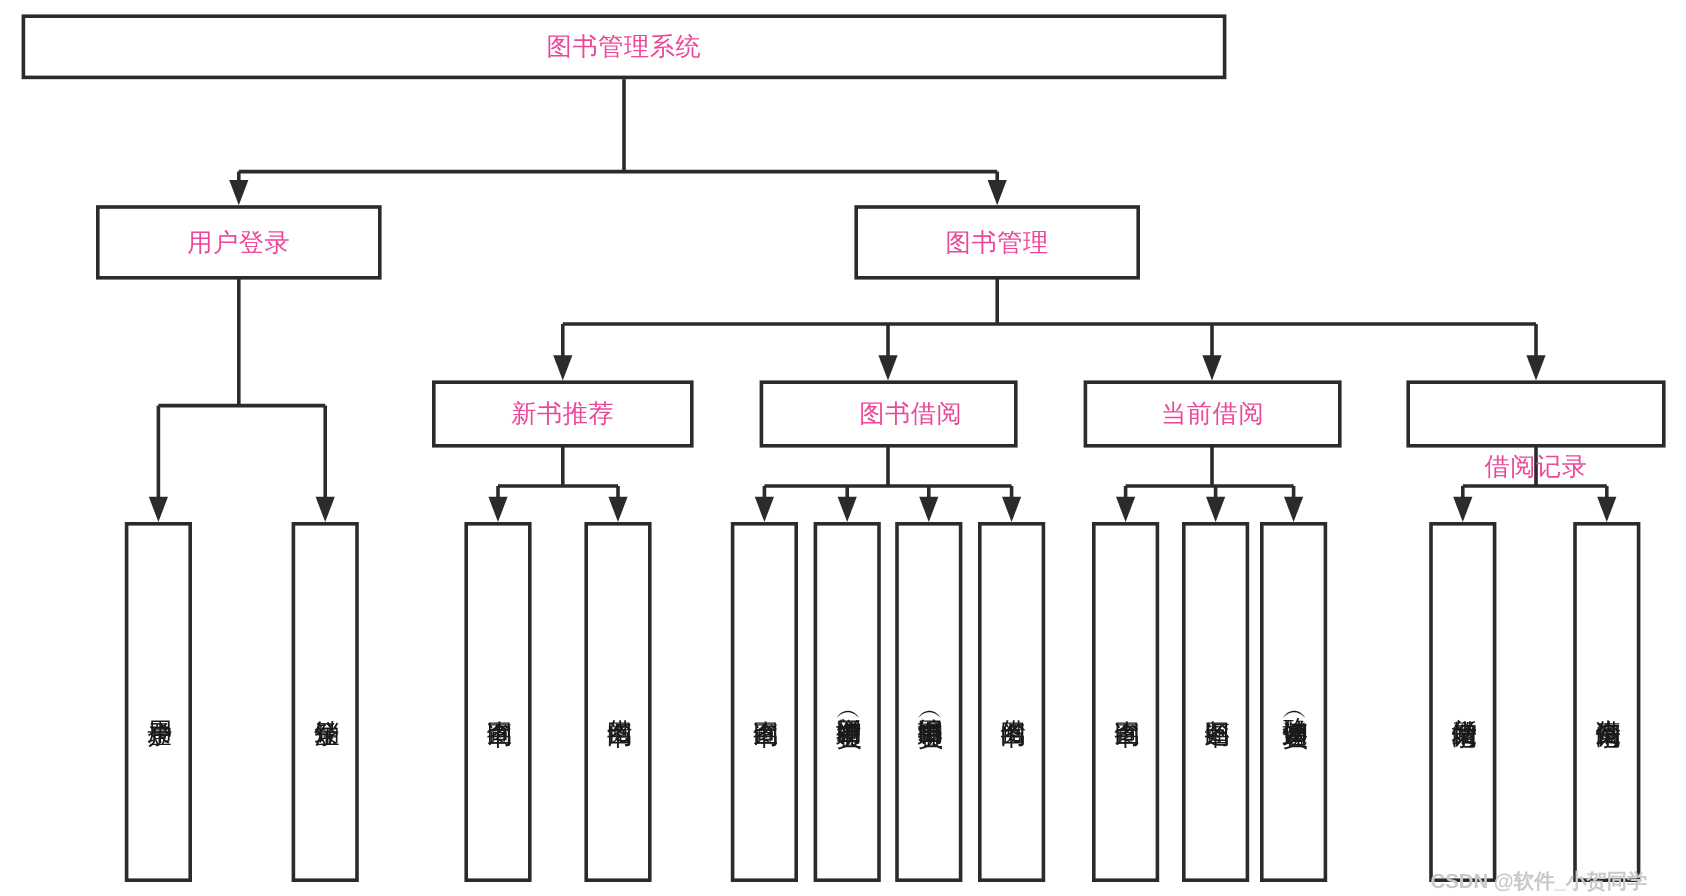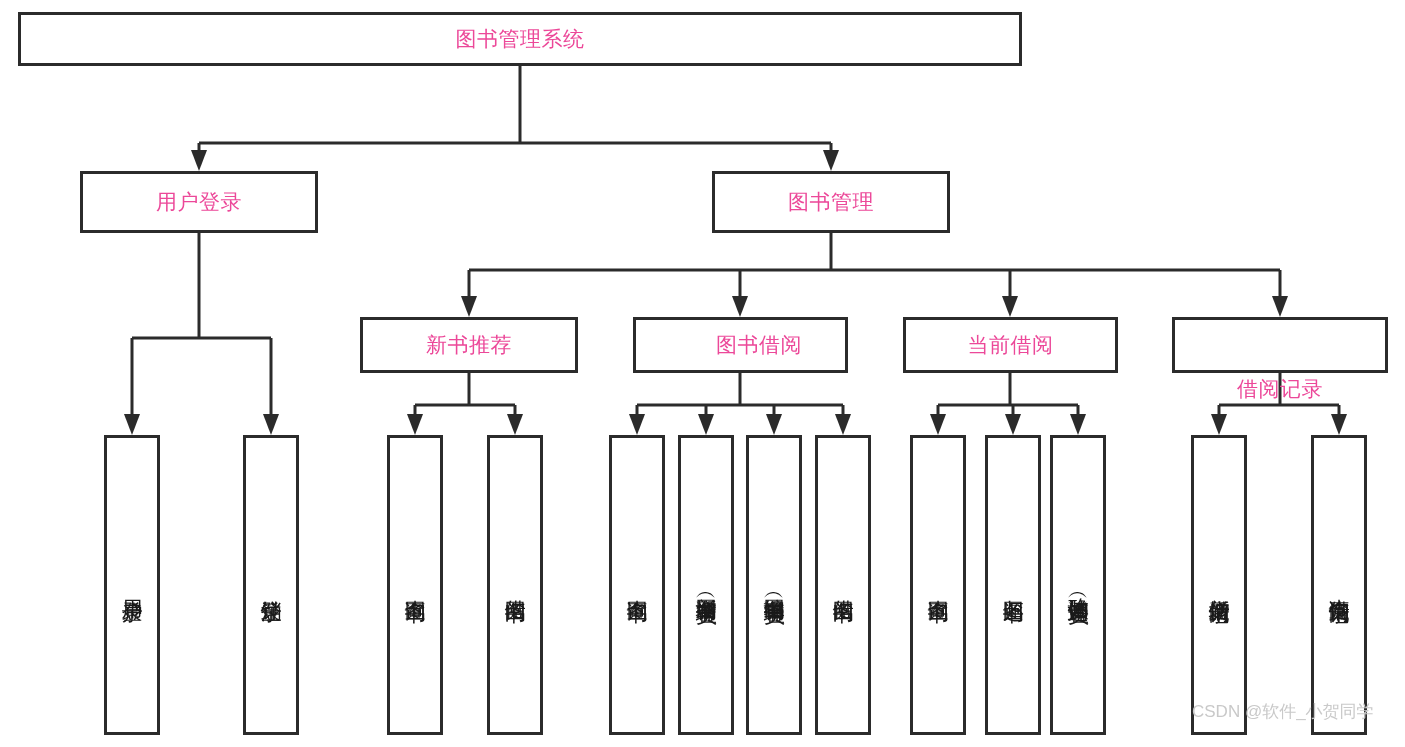--- a/index.html
+++ b/index.html
@@ -204,15 +204,15 @@
   <div class="node-label-v" style="left:746px; top:435px; width:56px; height:300px;">编辑图书（管理员）</div>
   <div class="node-label-v" style="left:815px; top:435px; width:56px; height:300px;">借阅图书</div>
 
   <div class="node-label-v" style="left:910px; top:435px; width:56px; height:300px;">查询图书</div>
   <div class="node-label-v" style="left:985px; top:435px; width:56px; height:300px;">归还图书</div>
   <div class="node-label-v" style="left:1050px; top:435px; width:56px; height:300px;">确认归还（管理员）</div>
 
   <div class="node-label-v" style="left:1191px; top:435px; width:56px; height:300px;">新增借阅记录</div>
   <div class="node-label-v" style="left:1311px; top:435px; width:56px; height:300px;">查询借阅记录</div>
 
-  <div class="watermark" style="left:1192px; top:700px;">CSDN @软件_小贺同学</div>
+  <div class="watermark" style="left:1192px; top:723px;font-weight:bold;">CSDN @软件_小贺同学</div>
 
 </div>
 
 </body></html>

